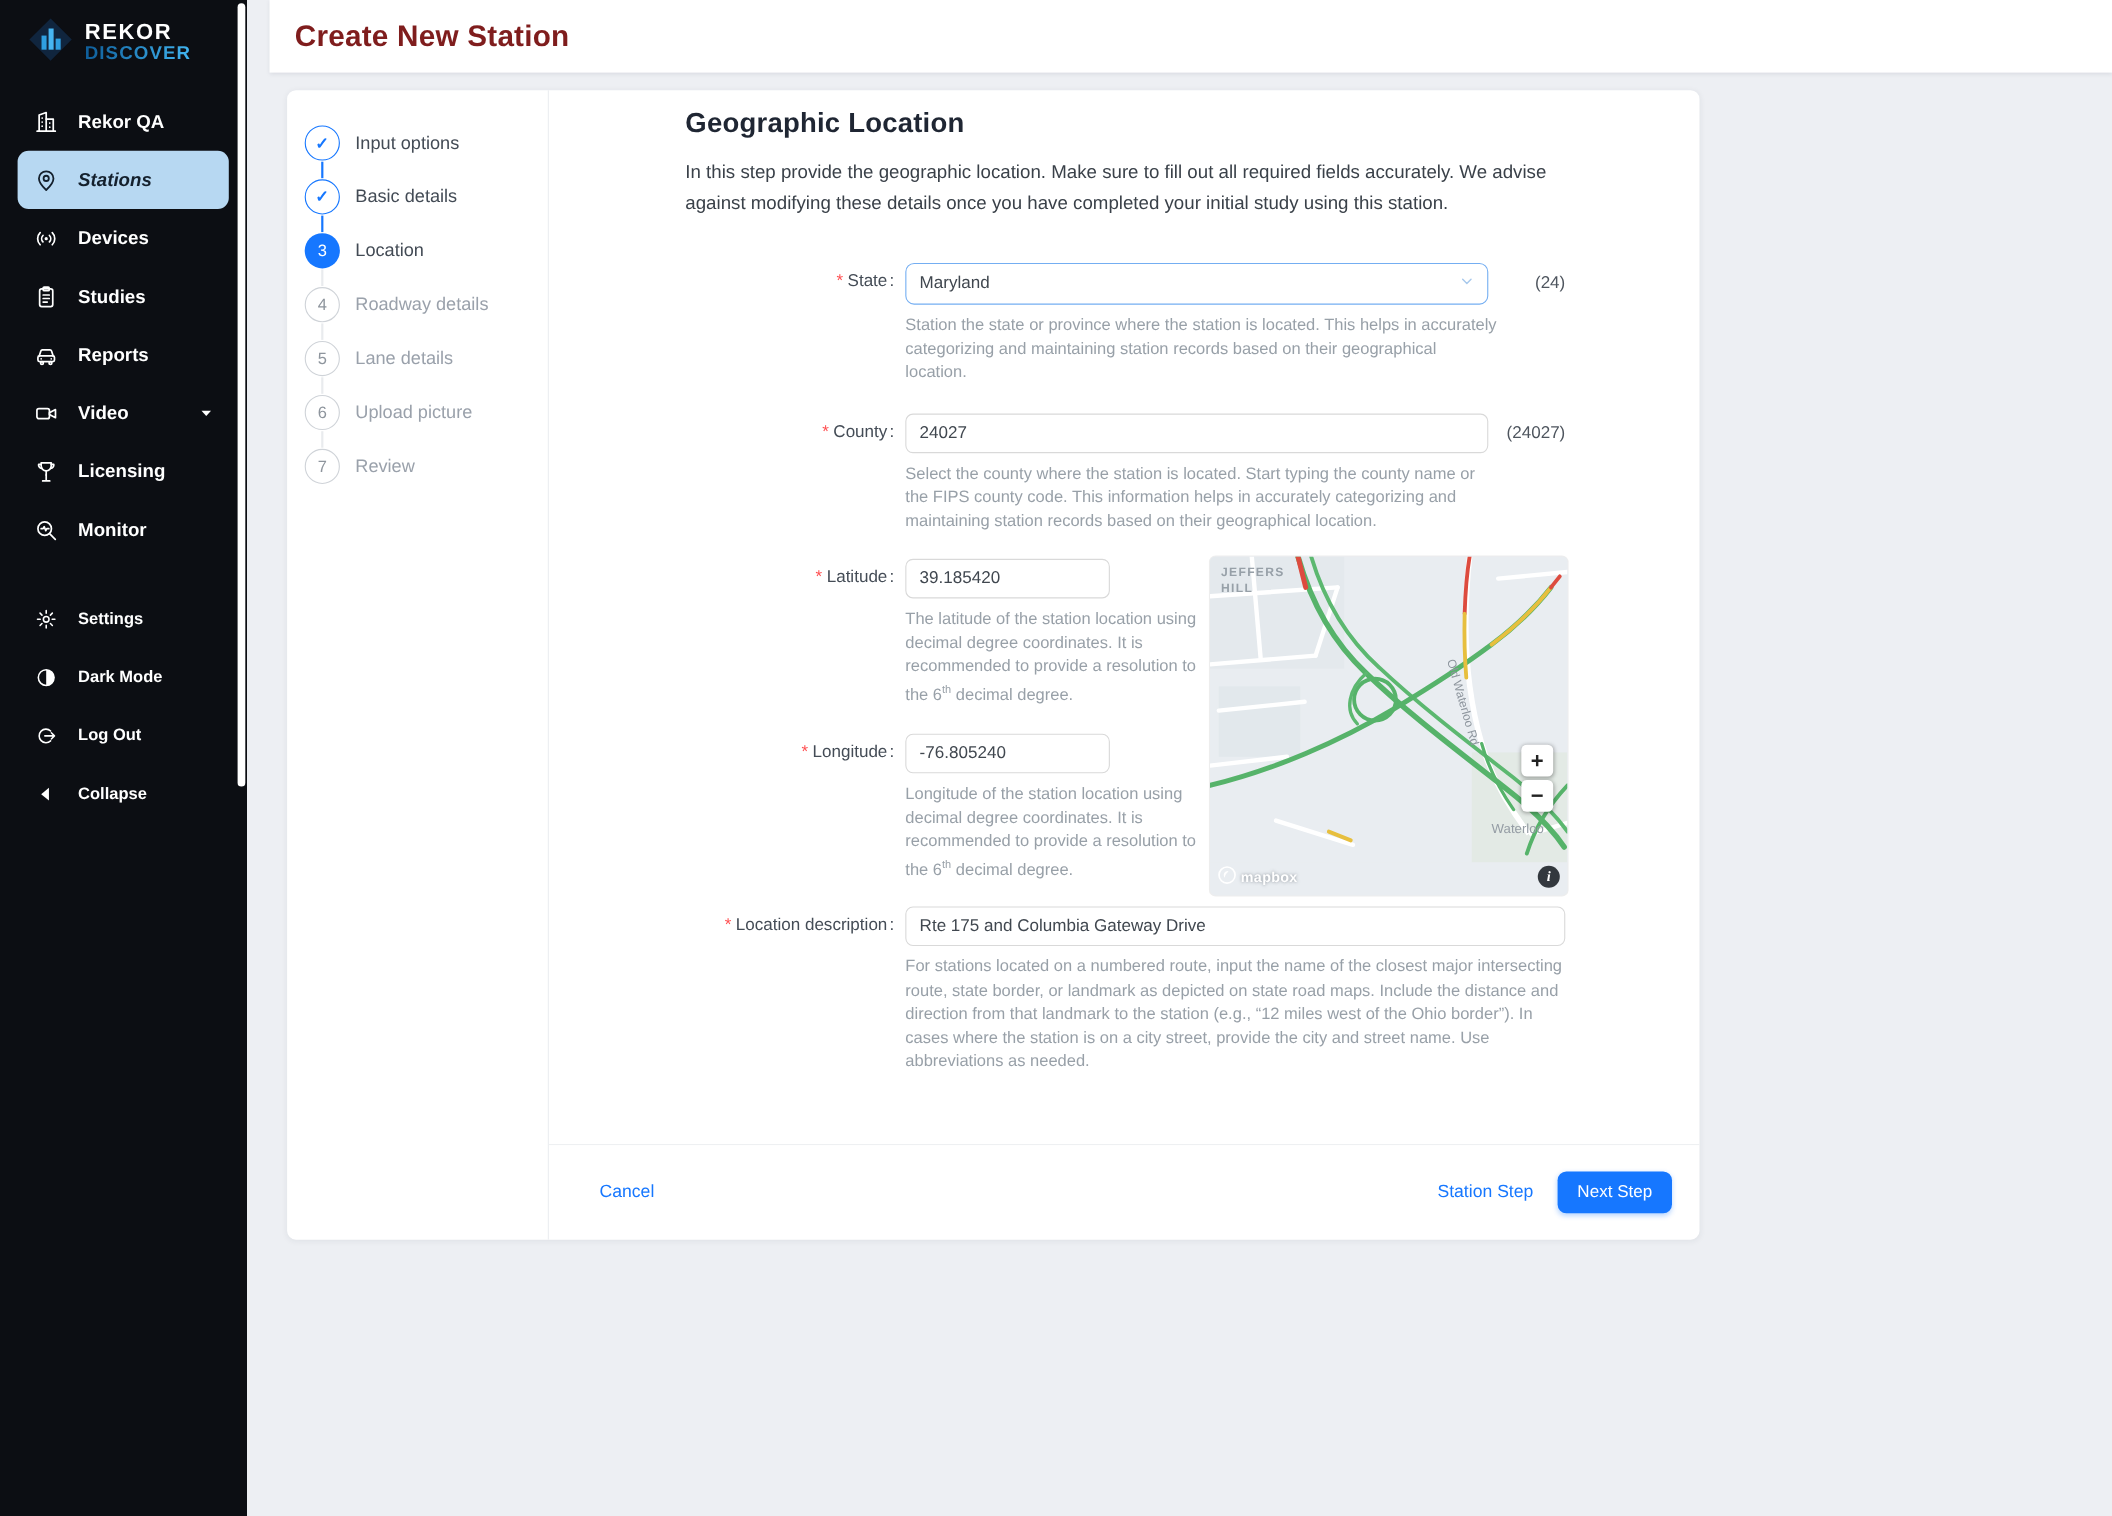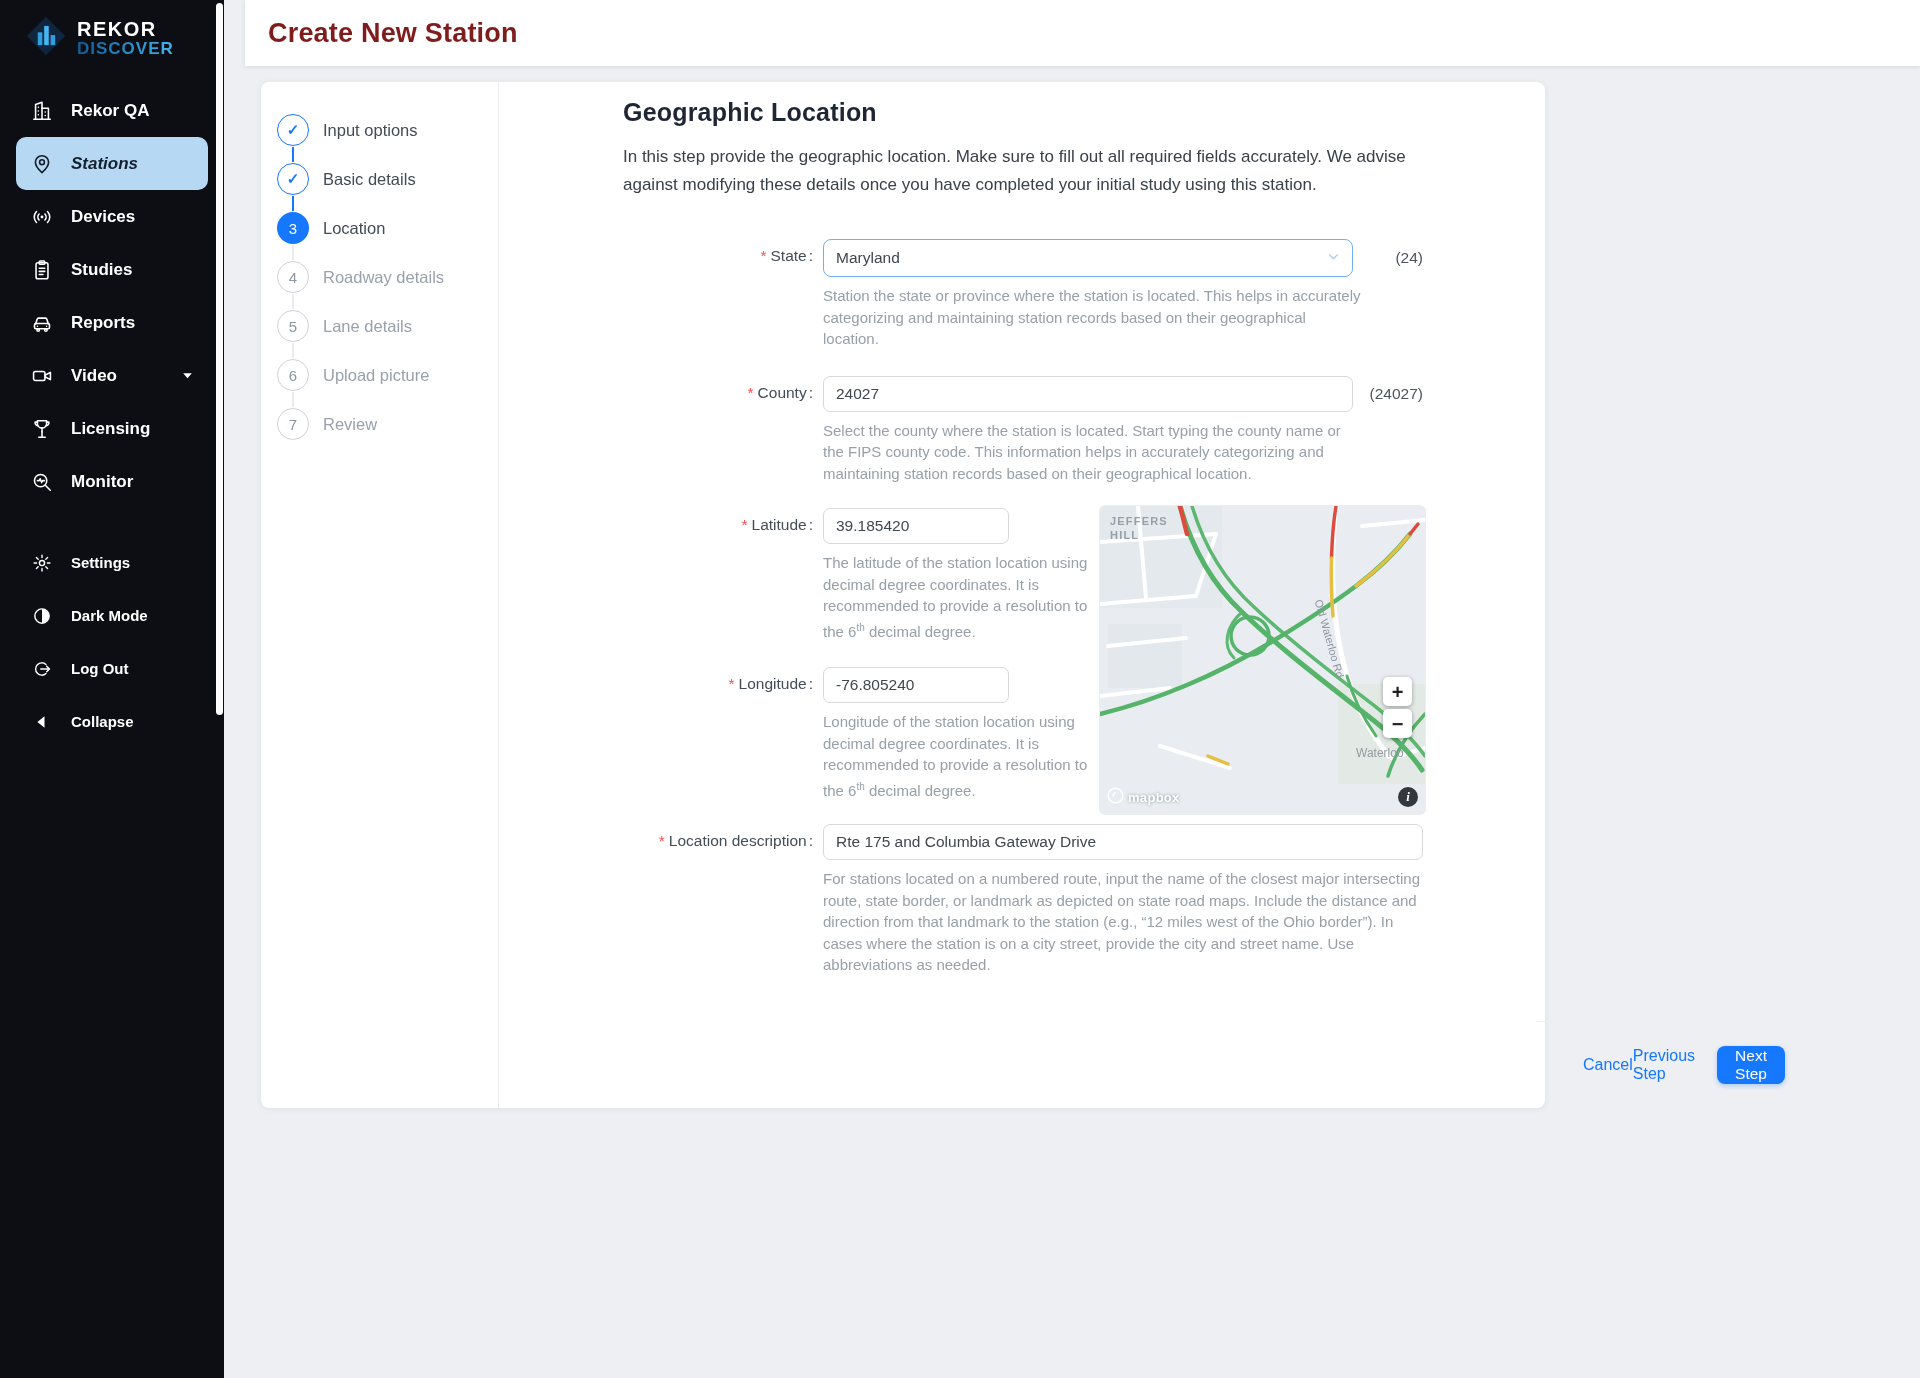--- a/index.html
+++ b/index.html
@@ -63,21 +63,21 @@
   }
   .step-done .step-circle { border:1.5px solid #1677ff; color:#1677ff; background:#fff; font-weight:700; }
   .step-active .step-circle { background:#1677ff; color:#fff; font-weight:400; }
   .step-todo .step-circle { border:1.5px solid #cfd3d8; color:#8e959d; }
   .step-tail { width:1.5px; height:15px; background:#e9ebee; margin:1px 0; }
   .step-tail.tail-blue { background:#1677ff; }
   .step-label { line-height:32px; font-size:16.5px; color:#434b55; }
   .step-todo .step-label { color:#9aa1ab; }
 
   
-  .form-col { flex:1; display:flex; flex-direction:row; }
+  .form-col { flex:1; display:flex; flex-direction:column; }
   .form-main { padding:16px 114px 40px 124px; flex:1; }
   .form-title { margin:0 0 16px 0; font-size:25px; font-weight:700; color:#1f2633; letter-spacing:.2px; }
   .intro { margin:0 0 40px 0; font-size:17px; line-height:28px; color:#3a4149; max-width:810px; }
 
   .frow { display:flex; margin-bottom:24px; }
   .frow.state-row { margin-bottom:26px; }
   .flabel {
     width:192px; flex-shrink:0; text-align:right; padding-top:8px;
     font-size:15.5px; color:#444c56; margin-right:8px; white-space:nowrap;
   }
@@ -489,21 +489,21 @@
                   <input class="ant-input w600" value="Rte 175 and Columbia Gateway Drive" style="">
                 </div>
                 <div class="help wd600">For stations located on a numbered route, input the name of the closest major intersecting route, state border, or landmark as depicted on state road maps. Include the distance and direction from that landmark to the station (e.g., “12 miles west of the Ohio border”). In cases where the station is on a city street, provide the city and street name. Use abbreviations as needed.</div>
               </div>
             </div>
           </div>
 
           <div class="form-footer">
             <a class="link">Cancel</a>
             <div class="footer-right">
-              <a class="link">Previous Step</a>
+              <a class="link">Station Step</a>
               <button class="next-btn">Next Step</button>
             </div>
           </div>
         </div>
 
       </div>
     </div>
   </main>
 </div>
 

